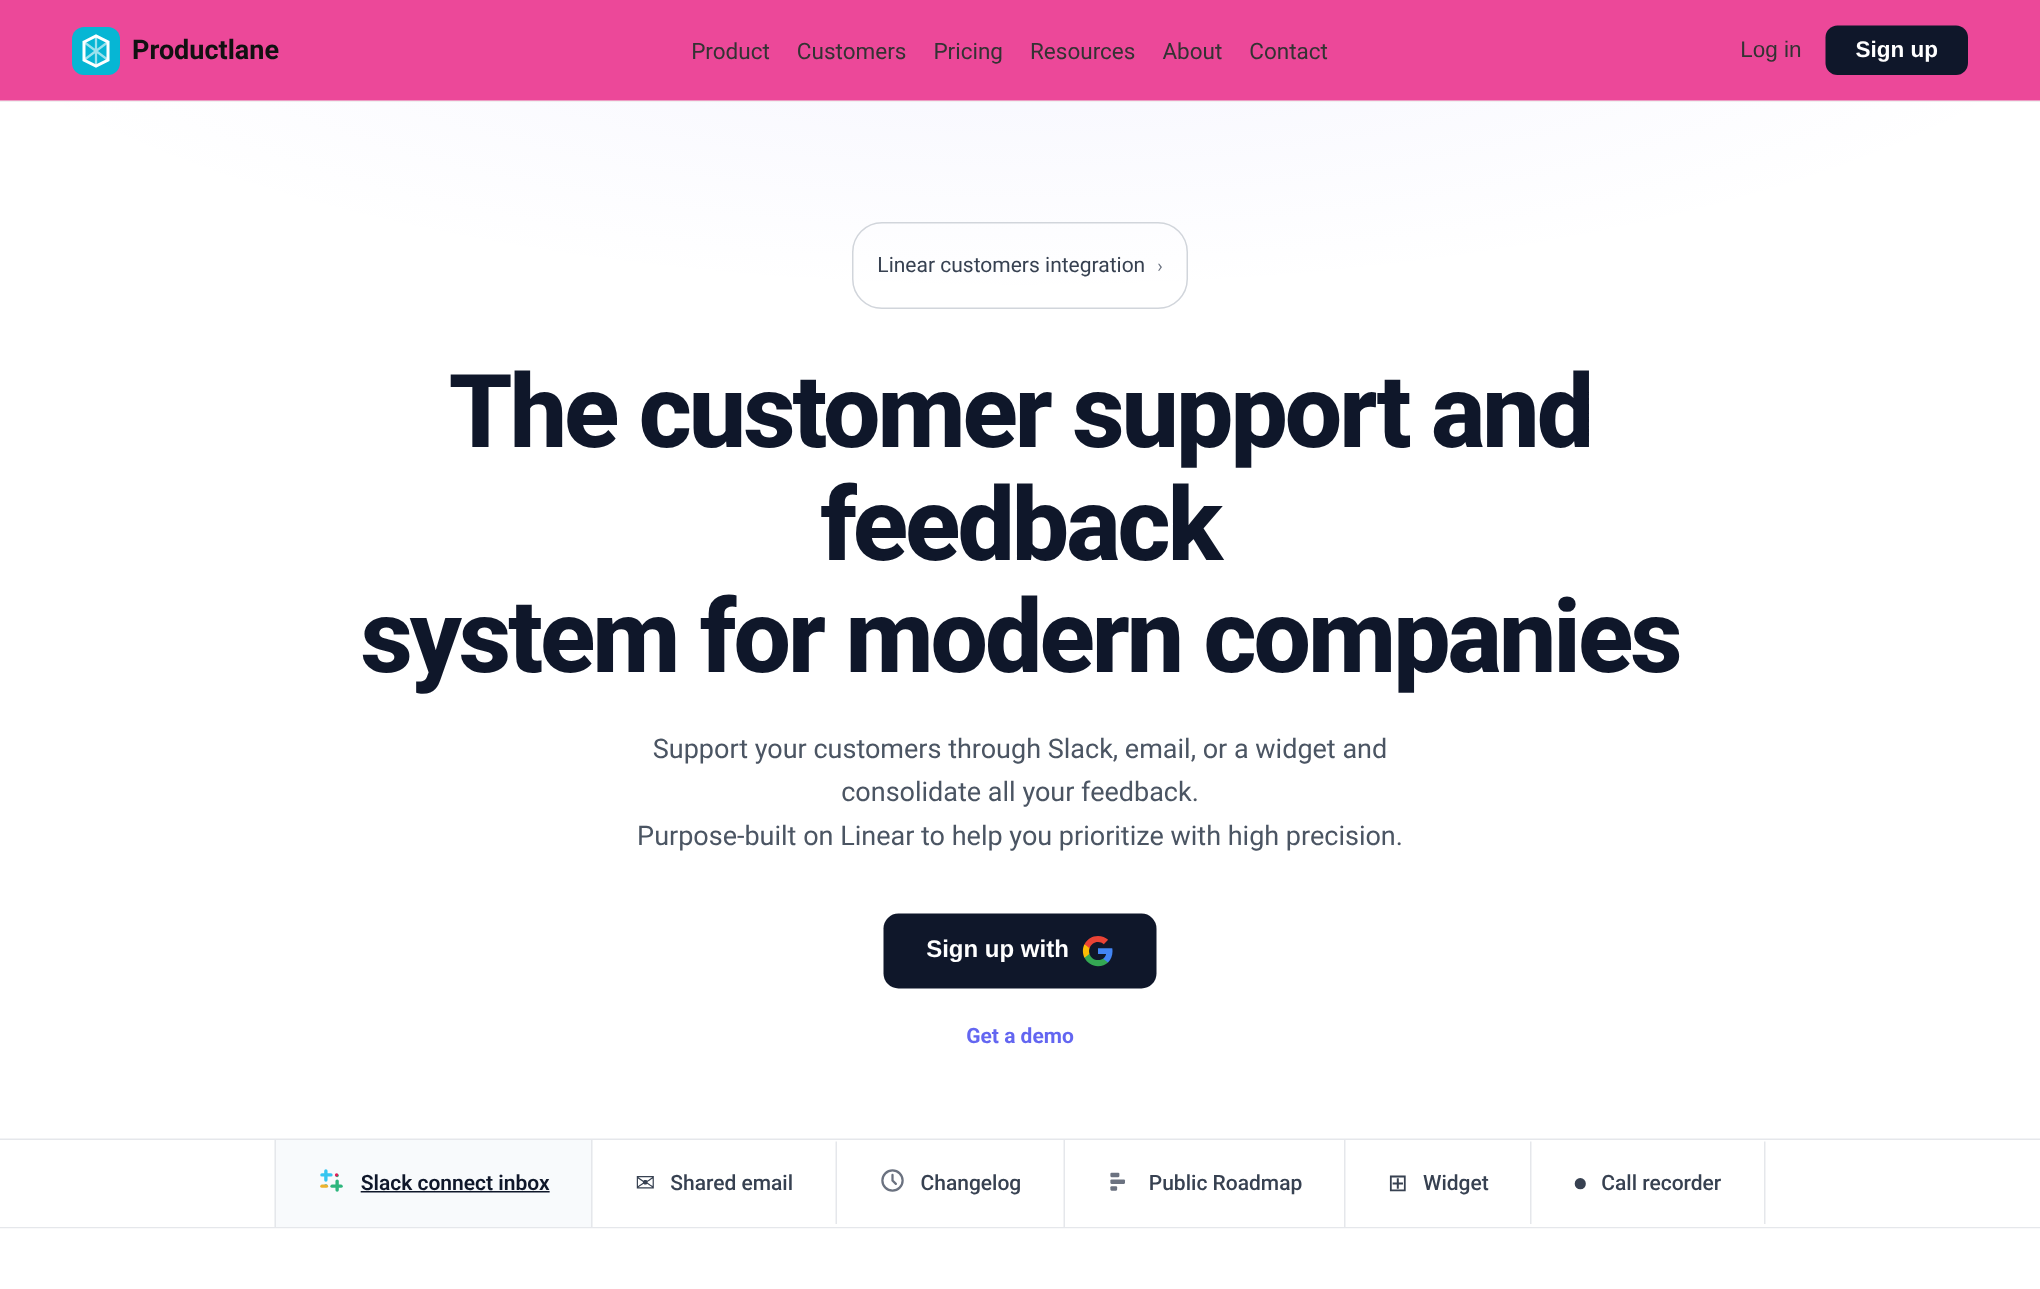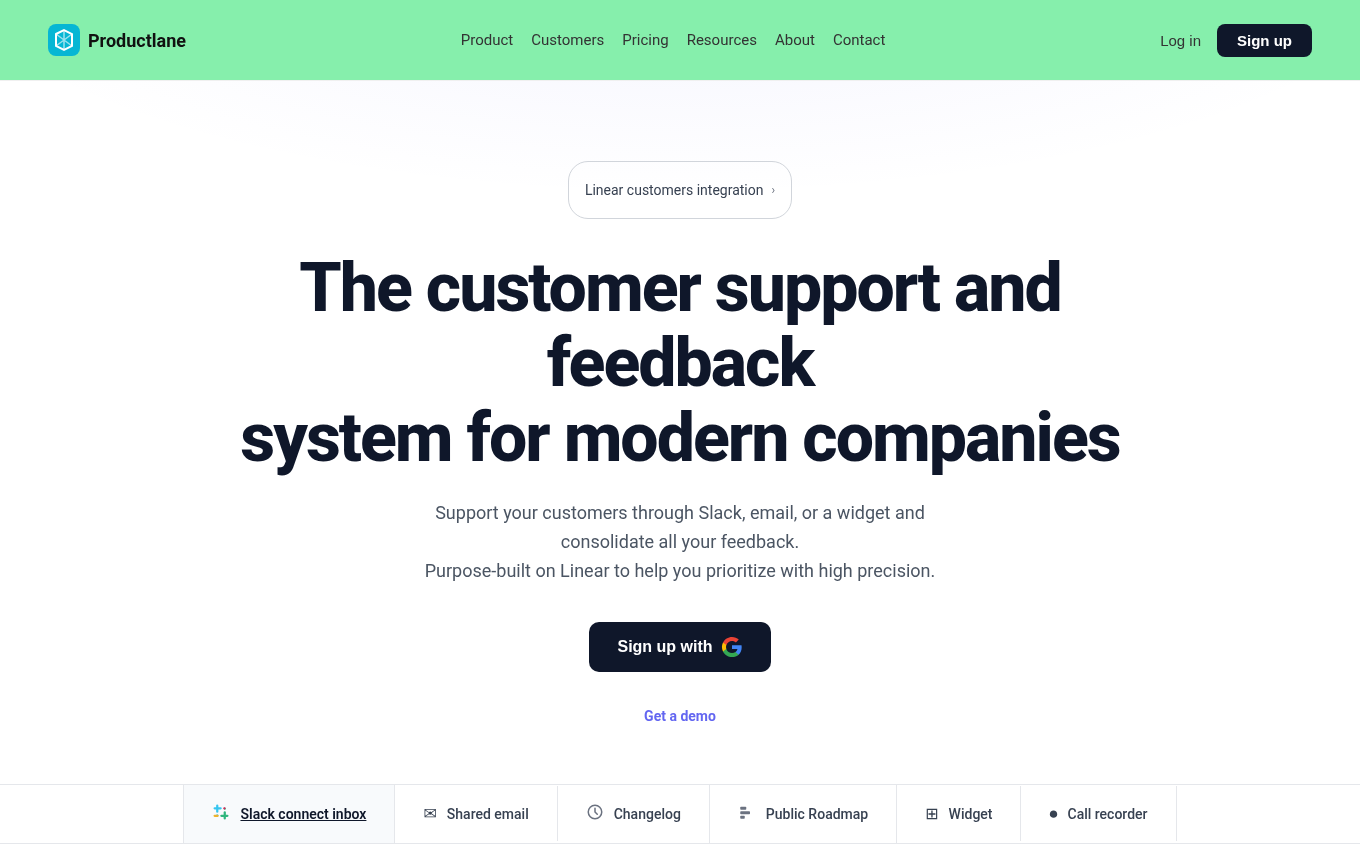--- a/index.html
+++ b/index.html
@@ -9,25 +9,25 @@
       color: #111;
       overflow-x: hidden;
     }
 
     
     nav {
       display: flex;
       align-items: center;
       justify-content: space-between;
       padding: 0 48px;
-      height: 81px;
+      height: 68px;
       border-bottom: 1px solid #f0f0f0;
       position: sticky;
       top: 0;
-      background: #86efac;
+      background: #ec4899;
       z-index: 100;
     }
     .nav-logo {
       display: flex;
       align-items: center;
       gap: 8px;
       font-weight: 700;
       font-size: 18px;
       color: #111;
       text-decoration: none;
@@ -118,21 +118,21 @@
       align-items: center;
       gap: 8px;
       background: #0f172a;
       color: #fff;
       border: none;
       border-radius: 10px;
       padding: 14px 28px;
       font-size: 16px;
       font-weight: 600;
       cursor: pointer;
-      margin-bottom: 36px;
+      margin-bottom: 24px;
     }
     .cta-google-icon {
       display: flex;
       align-items: center;
       gap: 2px;
     }
     .google-g {
       width: 22px;
       height: 22px;
     }

